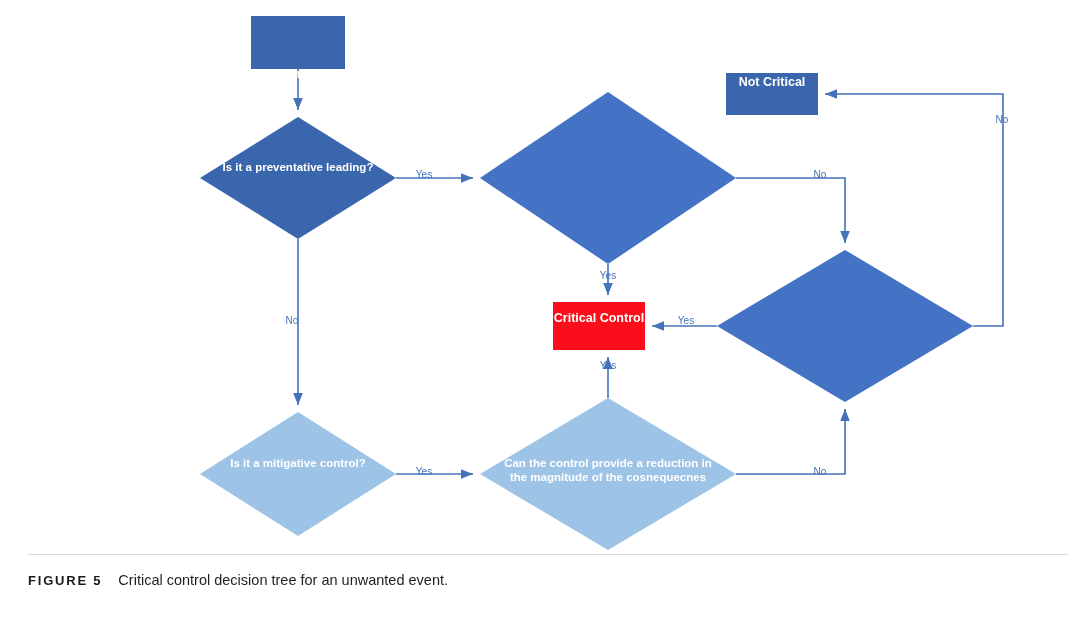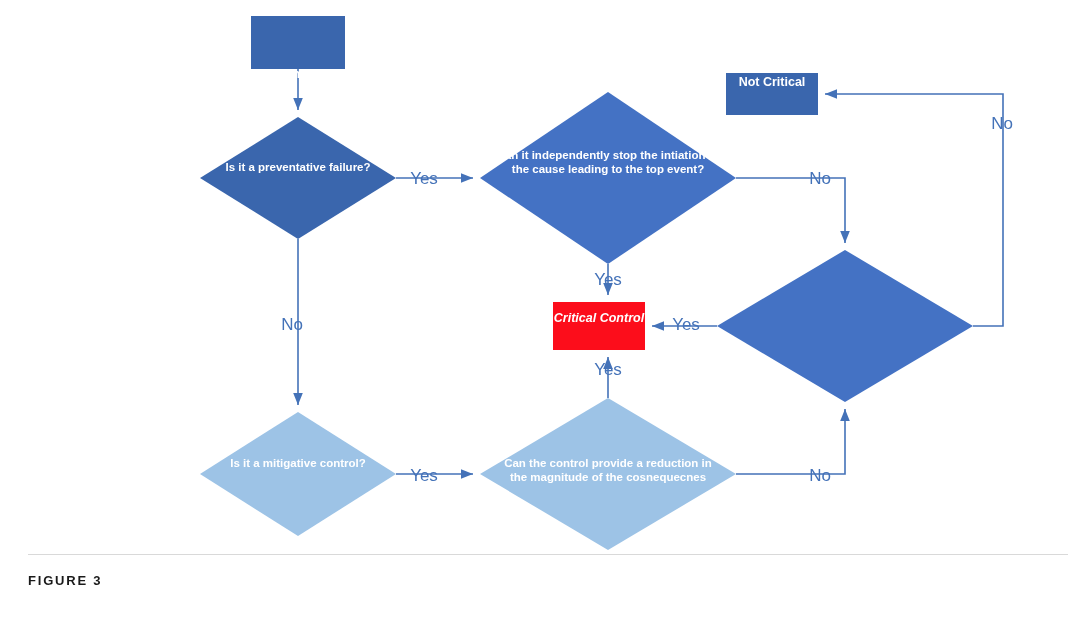--- a/index.html
+++ b/index.html
@@ -35,21 +35,21 @@
     font-weight: bold;
     font-size: 12.5px;
   }
   .diamond-label {
     font-weight: bold;
     font-size: 11.5px;
   }
   .edge-label {
     position: absolute;
     color: #4472b8;
-    font-size: 17px;
+    font-size: 10px;
     text-align: center;
     white-space: nowrap;
   }
   .caption {
     position: absolute;
     left: 28px;
     top: 560px;
     width: 1040px;
     height: 40px;
     display: flex;
@@ -117,26 +117,25 @@
 
     <path d="M608,398 L608,357" stroke="#4472b8" stroke-width="1.6" fill="none" marker-end="url(#arrow)"></path>
 
     <path d="M736,474 L845,474 L845,409" stroke="#4472b8" stroke-width="1.6" fill="none" marker-end="url(#arrow)"></path>
   </svg>
 
   <div class="node-label rect-label" style="left:251px; top:35px; width:94px;margin-top:32px;">Control</div>
 
   <div class="node-label rect-label" style="left:726px; top:75px; width:92px;">Not Critical</div>
 
-  <div class="node-label diamond-label" style="left:216px; top:160px; width:164px;">Is it a preventative failure?</div>
-
-  <div class="node-label diamond-label" style="left:495px; top:148px; width:226px;">Can it independently stop the intiation of the cause leading to the top event?</div>
+  <div class="node-label diamond-label" style="left:216px; top:160px; width:164px;">Is it a preventative leading?</div>
 
 
-  <div class="node-label rect-label" style="left:553px; top:311px; width:92px;font-style:italic;">Critical Control</div>
+
+  <div class="node-label rect-label" style="left:553px; top:311px; width:92px;">Critical Control</div>
 
   <div class="node-label diamond-label" style="left:216px; top:456px; width:164px;text-align:center;">Is it a mitigative control?</div>
 
   <div class="node-label diamond-label" style="left:495px; top:456px; width:226px;">Can the control provide a reduction in the magnitude of the cosnequecnes</div>
 
   <div class="edge-label" style="left:404px; top:169px; width:40px;">Yes</div>
 
   <div class="edge-label" style="left:272px; top:315px; width:40px;">No</div>
 
   <div class="edge-label" style="left:800px; top:169px; width:40px;">No</div>
@@ -149,16 +148,17 @@
 
   <div class="edge-label" style="left:404px; top:466px; width:40px;">Yes</div>
 
   <div class="edge-label" style="left:800px; top:466px; width:40px;">No</div>
 
   <div class="edge-label" style="left:585px; top:360px; width:46px;">Yes</div>
 
   <div class="rule"></div>
 
   <div class="caption">
-    <span class="caption-tag">FIGURE 3</span>
+    <span class="caption-tag">FIGURE 5</span>
+    <span class="caption-text">Critical control decision tree for an unwanted event.</span>
   </div>
 
 </div>
 
 </body></html>

